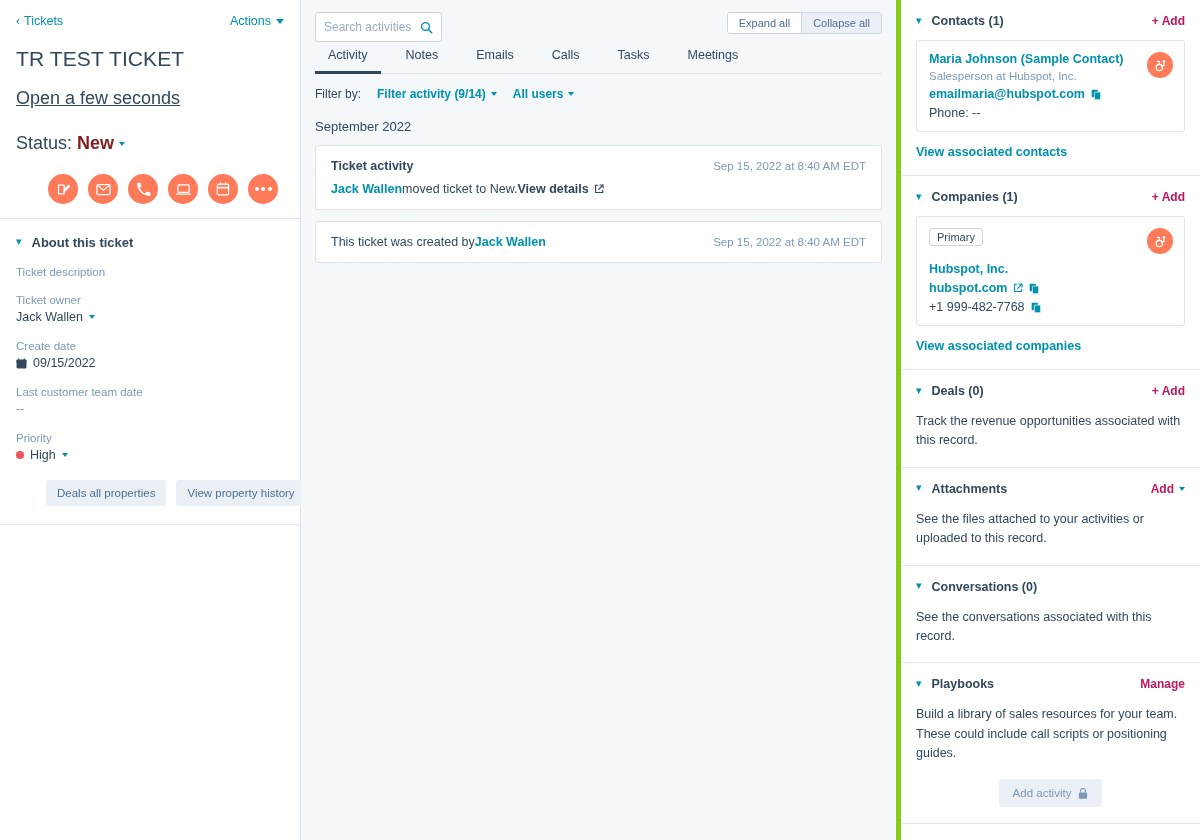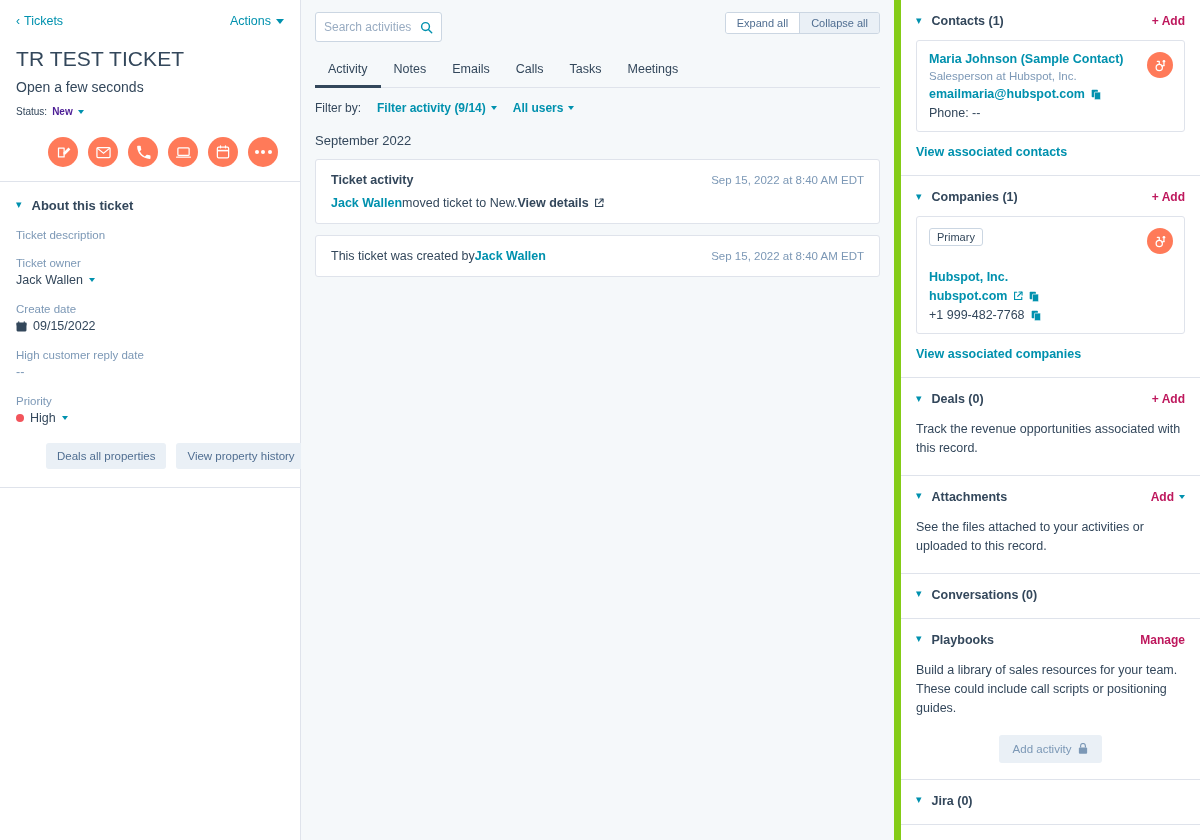--- a/index.html
+++ b/index.html
@@ -26,23 +26,23 @@
     padding-bottom: 14px;
   }
   .left-topbar { display: flex; justify-content: space-between; align-items: center; }
   .back-link { color: #0091ae; font-size: 12.5px; cursor: pointer; display: flex; align-items: center; gap: 4px; }
   .back-chevron { font-size: 12px; color: #0091ae; }
   .actions-link { color: #0091ae; font-size: 12.5px; cursor: pointer; display: flex; align-items: center; gap: 5px; }
   .caret { width: 0; height: 0; border-left: 4px solid transparent; border-right: 4px solid transparent; border-top: 5px solid #0091ae; display:inline-block; }
   .caret.sm { border-left-width: 3.5px; border-right-width: 3.5px; border-top-width: 4.5px; }
 
   .ticket-title { font-size: 21px; font-weight: 400; color: #33475b; margin-top: 19px; letter-spacing: .1px; }
-  .open-time { font-size: 14px; color: #33475b; margin-top: 8px; }
-  .status-line { font-size: 10px; color: #33475b; margin-top: 11px; display: flex; align-items: center; gap: 5px; }
-  .status-val { color: #4c1d95; font-weight: 700; }
+  .open-time { font-size: 18px; color: #33475b; margin-top: 17px; text-decoration: underline; }
+  .status-line { font-size: 18px; color: #33475b; margin-top: 24px; display: flex; align-items: center; gap: 5px; }
+  .status-val { color: #7f1d1d; font-weight: 700; }
 
   .action-icons { display: flex; gap: 10px; margin-top: 20px; padding-left: 32px; }
   .circ-btn {
     width: 30px; height: 30px; border-radius: 50%;
     background: #ff7a59; display: flex; align-items: center; justify-content: center;
     cursor: pointer; flex-shrink: 0;
   }
   .circ-btn svg { display: block; }
   .dots { display: flex; gap: 2.5px; }
   .dots i { width: 4px; height: 4px; background: #fff; border-radius: 50%; display: block; }
@@ -59,42 +59,42 @@
   .dot-red { width: 8px; height: 8px; border-radius: 50%; background: #f2545b; display: inline-block; }
   .prop-btns { display: flex; gap: 10px; margin-top: 18px; padding-left: 30px; }
   .ghost-btn {
     background: #eaf0f6; color: #506e91; border: none; border-radius: 3px;
     font-size: 11.5px; padding: 7px 11px; cursor: pointer; font-family: inherit; white-space: nowrap;
   }
 
   
   .center-col {
     width: 600px; height: 840px; background: #f5f8fa;
-    border-right: 7px solid #84cc16; flex-shrink: 0; overflow: hidden;
+    border-right: 5px solid #84cc16; flex-shrink: 0; overflow: hidden;
   }
   .center-top { padding: 12px 14px 0 14px; }
   .center-toprow { display: flex; justify-content: space-between; align-items: flex-start; }
   .search-box {
     width: 127px; height: 30px; background: #fff; border: 1px solid #cbd6e2; border-radius: 3px;
     display: flex; align-items: center; padding: 0 8px; gap: 4px;
   }
   .search-box input {
     border: none; outline: none; font-family: inherit; font-size: 12px; color: #33475b;
     width: 92px; background: transparent;
   }
   .search-box input::placeholder { color: #99acc2; }
   .seg-group { display: flex; border: 1px solid #cbd6e2; border-radius: 3px; overflow: hidden; height: 22px; }
   .seg-btn {
     font-size: 11px; padding: 0 11px; display: flex; align-items: center; background: #fff;
     color: #506e91; cursor: pointer; border: none; font-family: inherit; height: 100%;
   }
   .seg-btn.active { background: #eaf0f6; }
   .seg-div { width: 1px; background: #cbd6e2; }
 
-  .tabs { display: flex; gap: 0; margin-top: 14px; border-bottom: 1px solid #dfe3eb; text-align: right; }
+  .tabs { display: flex; gap: 12px; margin-top: 0; border-bottom: 1px solid #dfe3eb; text-align: right; }
   .tab {
     font-size: 12.5px; color: #33475b; padding: 6px 13px 9px 13px; cursor: pointer;
     border-bottom: 3px solid transparent; margin-bottom: -1px;
   }
   .tab.active { color: #33475b; font-weight: 400; border-bottom-color: #33475b; }
 
   .filter-row { display: flex; align-items: center; gap: 16px; padding: 13px 14px 0 14px; font-size: 12px; }
   .filter-label { color: #33475b; }
   .filter-link { color: #0091ae; font-weight: 700; cursor: pointer; display: flex; align-items: center; gap: 5px; }
 
@@ -129,21 +129,21 @@
   .assoc-sub { font-size: 11.5px; color: #7c98b6; margin-top: 4px; }
   .assoc-line { font-size: 12.5px; margin-top: 5px; display: flex; align-items: center; gap: 6px; }
   .assoc-line.plain { color: #33475b; }
   .assoc-link { color: #0091ae; font-weight: 700; cursor: pointer; }
   .avatar-hs {
     position: absolute; right: 11px; top: 11px; width: 26px; height: 26px; border-radius: 50%;
     background: #ff7a59; display: flex; align-items: center; justify-content: center;
   }
   .primary-badge {
     display: inline-block; border: 1px solid #cbd6e2; border-radius: 3px; font-size: 11px;
-    color: #33475b; padding: 2px 7px; background: #fff; margin-bottom: 24px;
+    color: #33475b; padding: 2px 7px; background: #fff; margin-bottom: 16px;
   }
   .view-assoc { font-size: 12.5px; color: #0091ae; font-weight: 700; margin-top: 13px; cursor: pointer; }
 
   .center-btn-wrap { display: flex; justify-content: center; margin-top: 16px; }
   .soft-btn {
     background: #eaf0f6; color: #7c98b6; border: none; border-radius: 3px; font-size: 11.5px;
     padding: 8px 14px; cursor: pointer; font-family: inherit; display: flex; align-items: center; gap: 7px;
   }
 </style>
 </head>
@@ -239,21 +239,21 @@
             <rect x="1" y="3" width="18" height="16" rx="2"></rect>
             <rect x="1" y="3" width="18" height="5" fill="#33475b"></rect>
             <rect x="4" y="0.5" width="2" height="4" rx="1"></rect>
             <rect x="14" y="0.5" width="2" height="4" rx="1"></rect>
           </svg>
           <span>09/15/2022</span>
         </div>
       </div>
 
       <div class="prop">
-        <div class="prop-label">High customer reply date</div>
+        <div class="prop-label">Last customer team date</div>
         <div class="prop-val muted">--</div>
       </div>
 
       <div class="prop">
         <div class="prop-label">Priority</div>
         <div class="prop-val">
           <span class="dot-red"></span>
           <span>High</span>
           <span class="caret sm"></span>
         </div>
@@ -437,20 +437,21 @@
       <div class="r-desc">See the files attached to your activities or uploaded to this record.</div>
     </div>
 
     <div class="r-sec">
       <div class="r-head">
         <div class="r-head-left">
           <span class="chev">▾</span>
           <span class="r-title">Conversations (0)</span>
         </div>
       </div>
+      <div class="r-desc">See the conversations associated with this record.</div>
     </div>
 
     <div class="r-sec">
       <div class="r-head">
         <div class="r-head-left">
           <span class="chev">▾</span>
           <span class="r-title">Playbooks</span>
         </div>
         <span class="r-action">Manage</span>
       </div>

